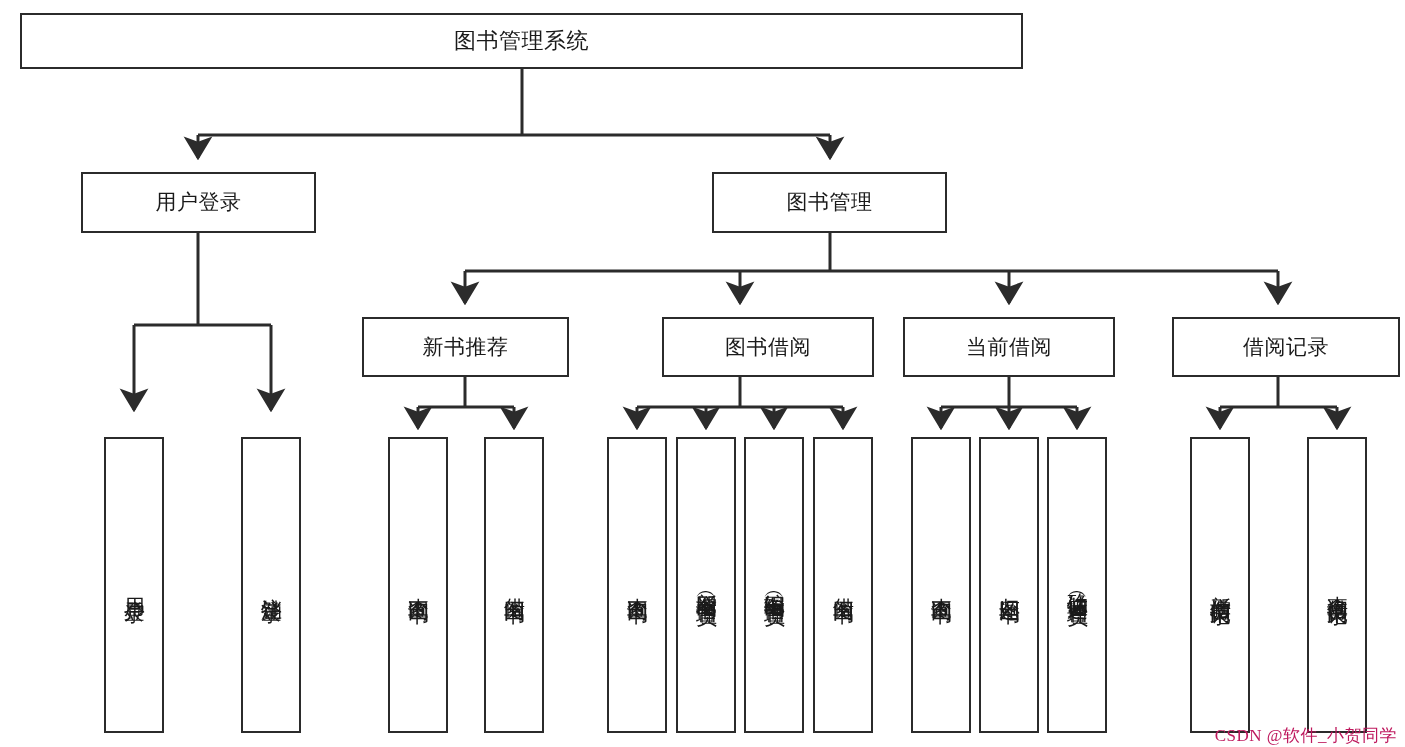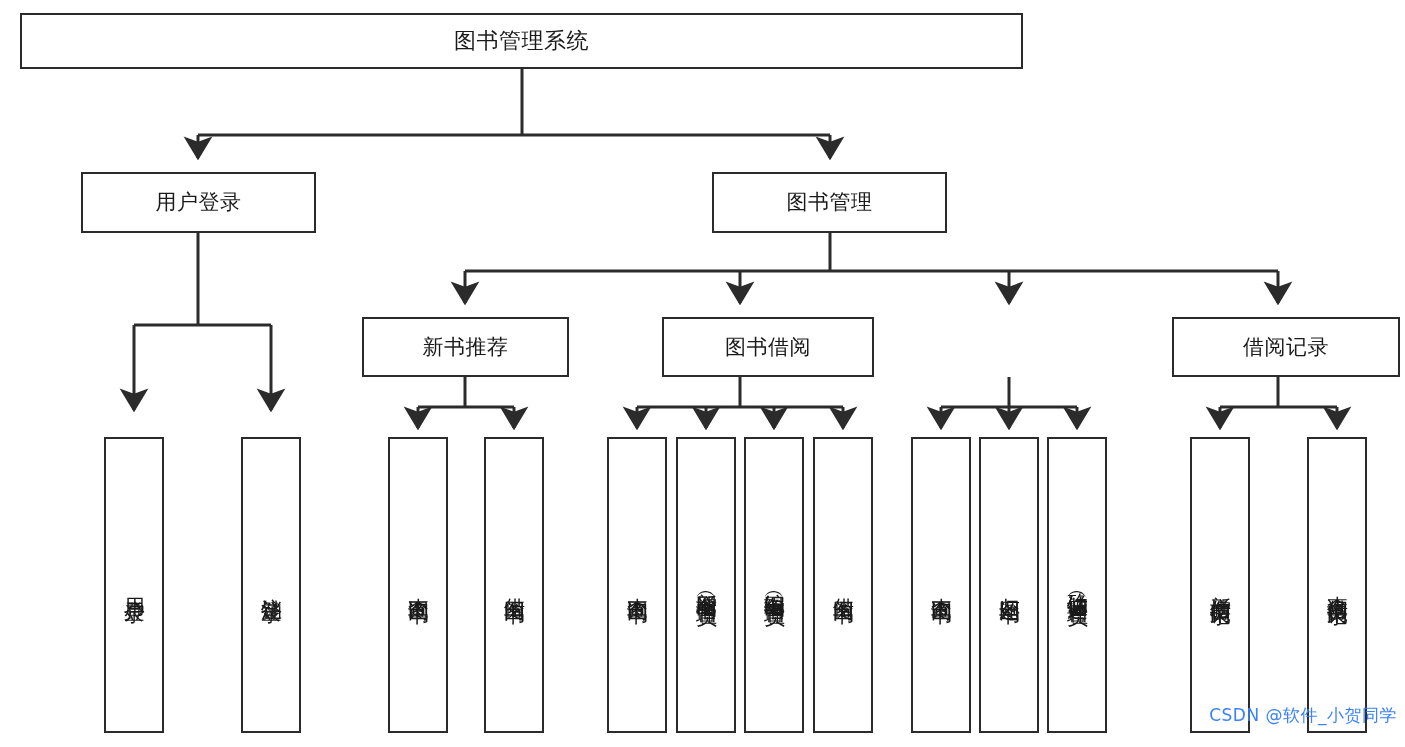--- a/index.html
+++ b/index.html
@@ -10,20 +10,21 @@
   }
   body {
     font-family: "DejaVu Sans", "Liberation Sans", sans-serif;
   }
   #canvas {
     position: relative;
     width: 1405px;
     height: 747px;
     background: #ffffff;
     overflow: hidden;
+    font-family: Liberation Serif, serif;
   }
   svg.edges {
     position: absolute;
     left: 0;
     top: 0;
     width: 1405px;
     height: 747px;
     pointer-events: none;
   }
   .node {
@@ -55,23 +56,23 @@
     white-space: nowrap;
     letter-spacing: 2px;
     line-height: 1;
   }
   .htext {
     white-space: nowrap;
   }
   .watermark {
     position: absolute;
     right: 8px;
-    bottom: 20px;
+    bottom: 0;
     font-size: 17px;
-    color: #3b82f6;
+    color: #be185d;
     letter-spacing: 0.5px;
     white-space: nowrap;
     z-index: 5;
   }
 </style>
 </head>
 <body>
 
 <div id="canvas">
 
@@ -150,20 +151,23 @@
   </div>
 
   <div class="node" style="left:712px; top:172px; width:235px; height:61px;">
     <span class="htext">图书管理</span>
   </div>
 
   <div class="node" style="left:634px; top:317px; width:212px; height:60px;margin-left:28px;">
     <span class="htext">图书借阅</span>
   </div>
 
+  <div class="node" style="left:903px; top:317px; width:212px; height:60px;">
+    <span class="htext">当前借阅</span>
+  </div>
 
   <div class="node" style="left:1172px; top:317px; width:228px; height:60px;">
     <span class="htext">借阅记录</span>
   </div>
 
   <div class="node leaf" style="left:104px; top:437px; width:60px; height:296px;">
     <span class="vtext">用户登录</span>
   </div>
 
   <div class="node leaf" style="left:241px; top:437px; width:60px; height:296px;">

